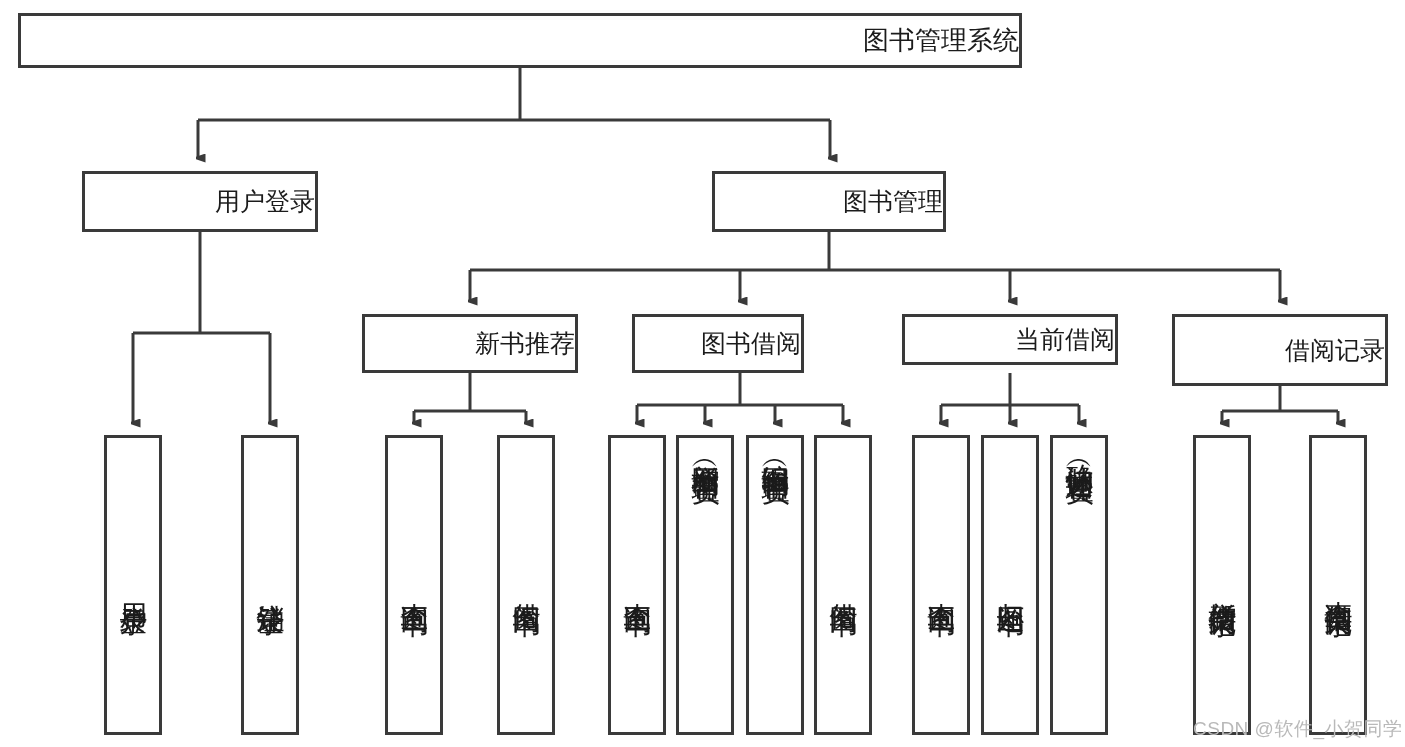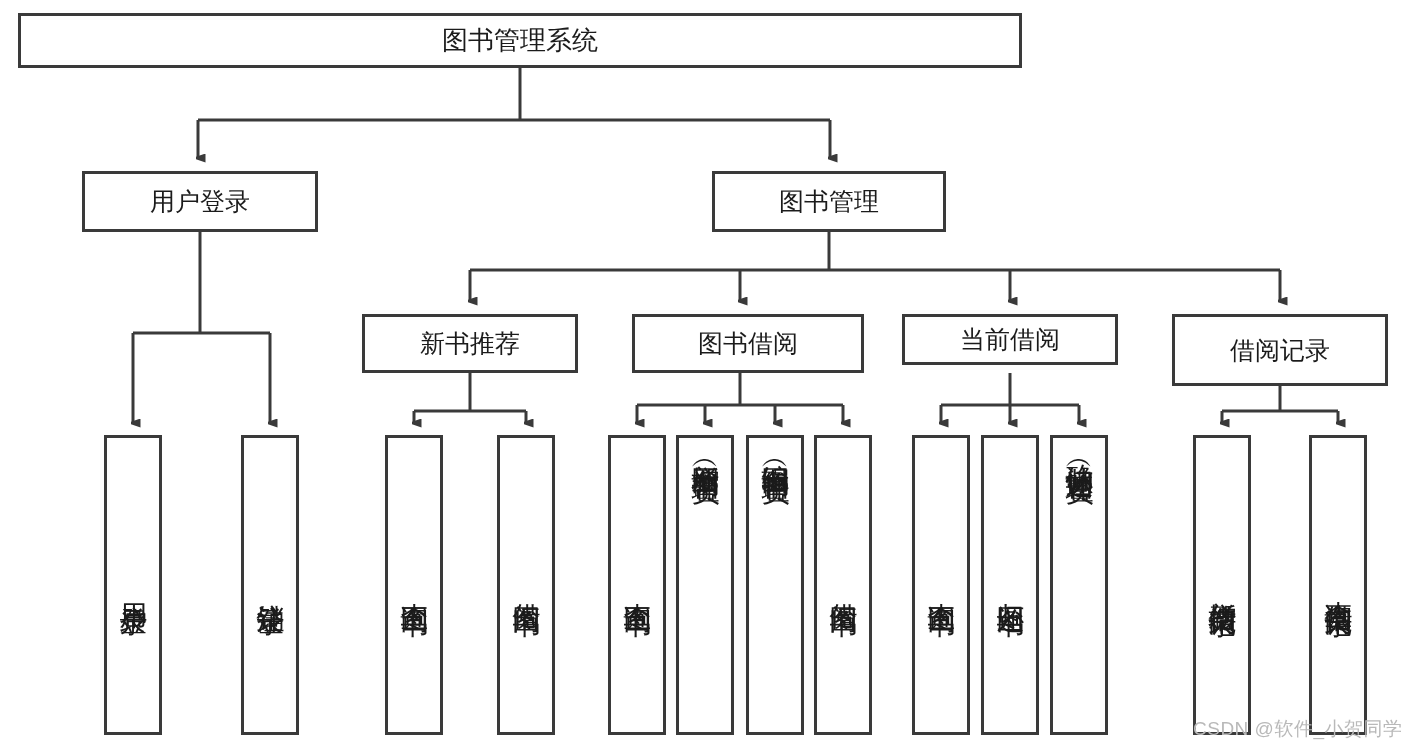--- a/index.html
+++ b/index.html
@@ -25,21 +25,21 @@
     height: 747px;
     pointer-events: none;
   }
   .node {
     position: absolute;
     box-sizing: border-box;
     border: 3px solid #3a3a3a;
     background: #ffffff;
     display: flex;
     align-items: center;
-    justify-content: center;
+    justify-content: flex-end;
     color: #1b1b1b;
   }
   .node .label {
     text-align: center;
     line-height: 1.15;
     white-space: nowrap;
   }
   
   .node.horiz .label {
     font-size: 25px;
@@ -135,21 +135,21 @@
   <div class="node horiz" style="left:82px; top:171px; width:236px; height:61px;">
     <span class="label">用户登录</span>
   </div>
   <div class="node horiz" style="left:712px; top:171px; width:234px; height:61px;">
     <span class="label">图书管理</span>
   </div>
 
   <div class="node horiz" style="left:362px; top:314px; width:216px; height:59px;">
     <span class="label">新书推荐</span>
   </div>
-  <div class="node horiz" style="left:632px; top:314px; width:232px; height:59px;">
+  <div class="node horiz" style="left:632px; top:314px; width:172px; height:59px;">
     <span class="label">图书借阅</span>
   </div>
   <div class="node horiz" style="left:902px; top:314px; width:216px; height:51px;">
     <span class="label">当前借阅</span>
   </div>
   <div class="node horiz" style="left:1172px; top:314px; width:216px; height:72px;">
     <span class="label">借阅记录</span>
   </div>
 
   <div class="node vert centered" style="left:104px; top:435px; width:58px; height:300px;">

